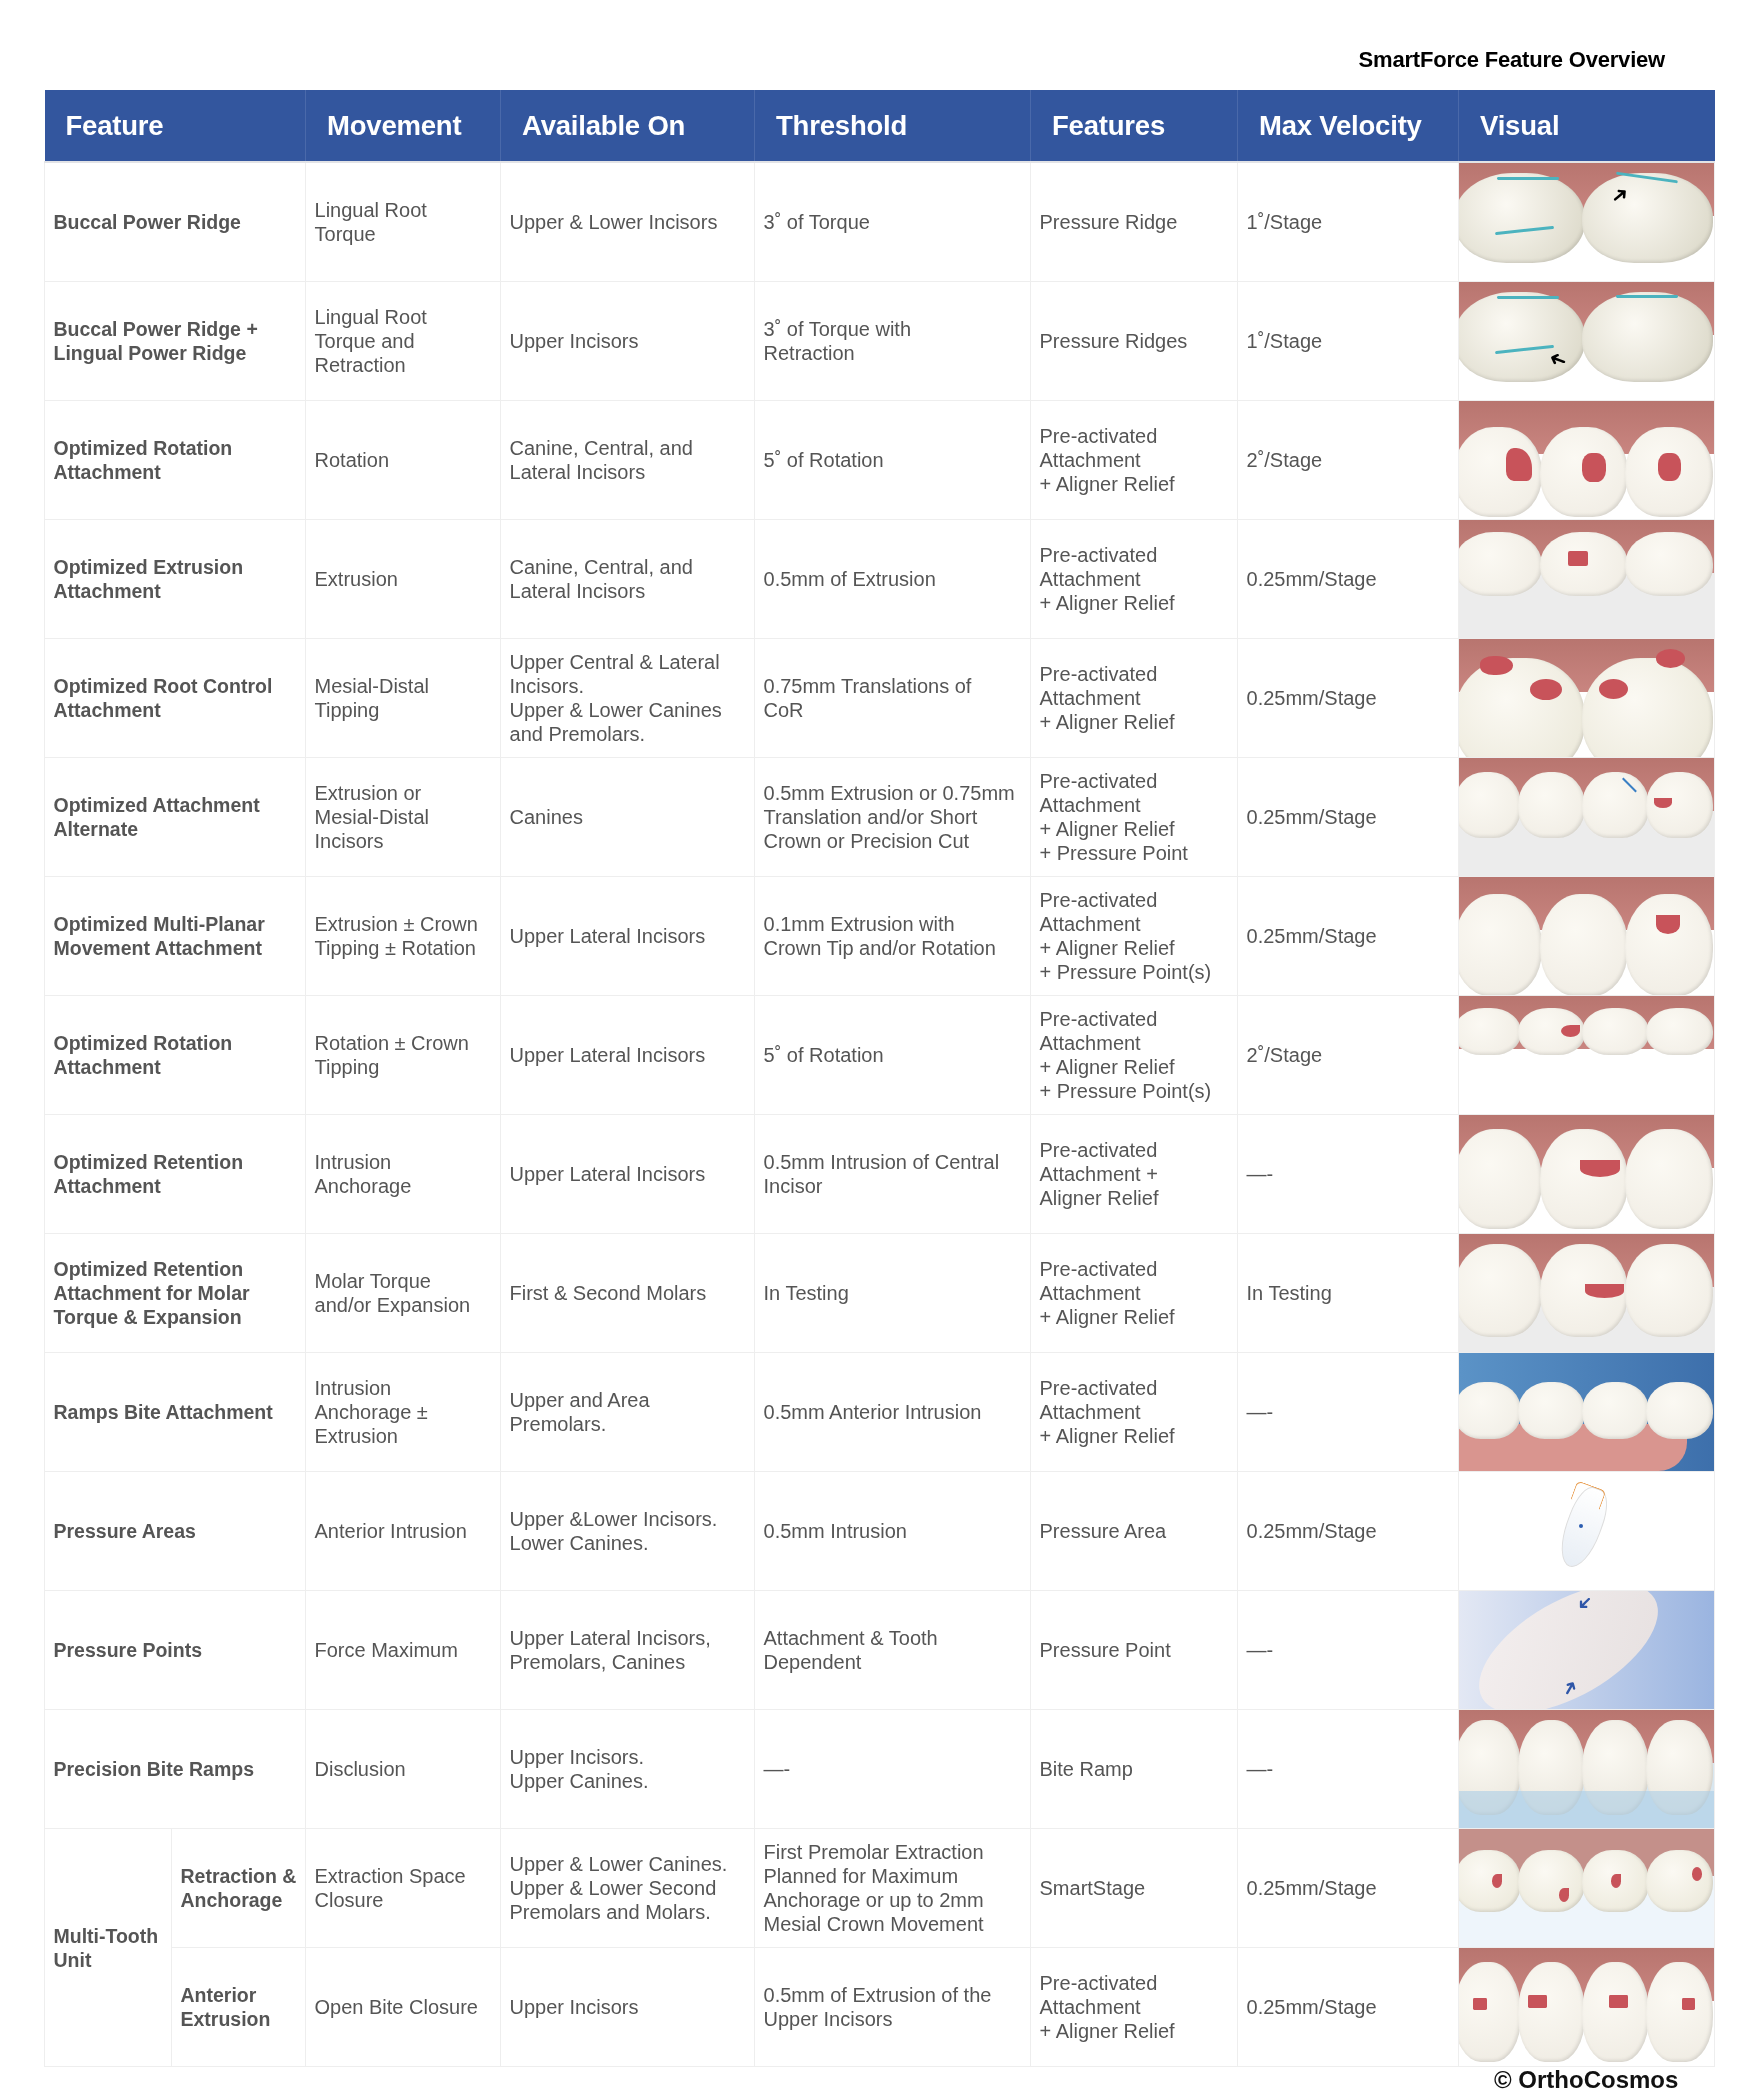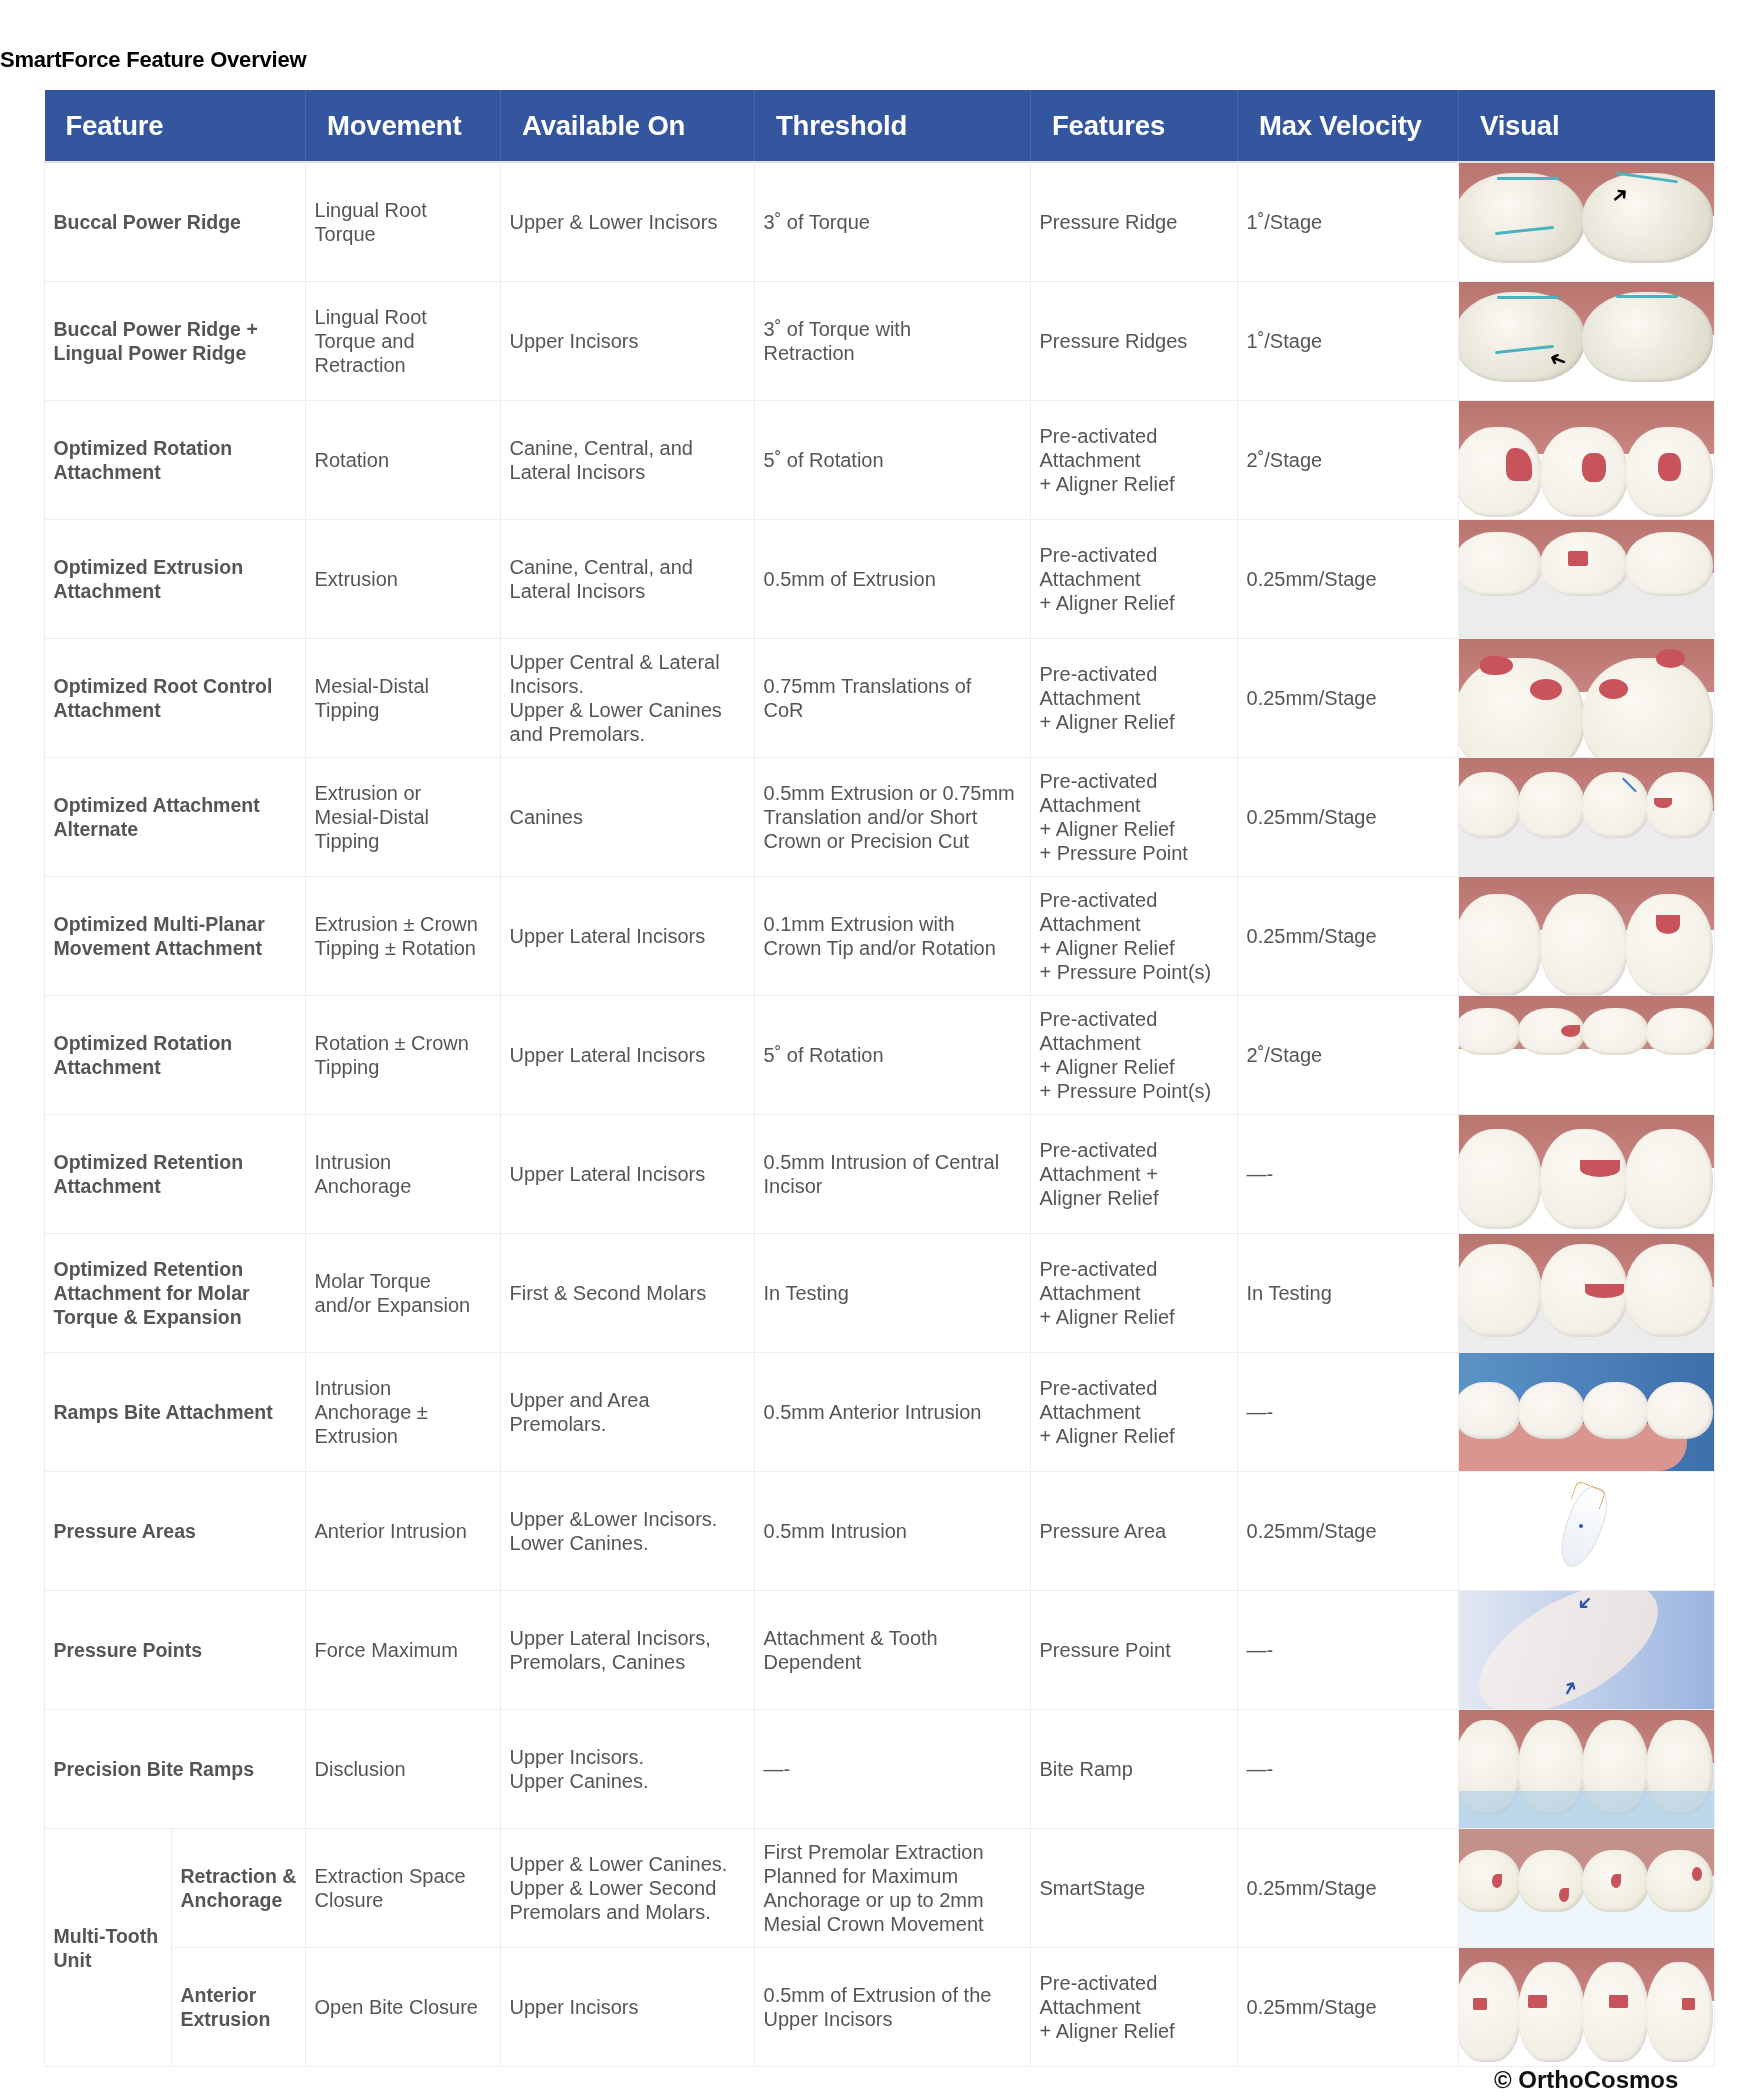--- a/index.html
+++ b/index.html
@@ -1,21 +1,21 @@
 <!DOCTYPE html>
 <html style="font-size:7.6px"><head>
 <meta charset="utf-8">
 <style>
   html, body { margin: 0; padding: 0; background: #ffffff; }
   body {
     width: 1759px; height: 2097px; position: relative; overflow: hidden;
     font-family: "Liberation Sans", "DejaVu Sans", sans-serif;
   }
   .title {
-    position: absolute; top: 47px; left: 0; width: 1665px; text-align: left;
+    position: absolute; top: 47px; left: 0; width: 1665px; text-align: right;
     font-weight: bold; font-size: 22px; color: #000; letter-spacing: -0.2px;
   }
   table.grid {
     position: absolute; top: 90px; left: 44px; width: 1671px;
     border-collapse: collapse; table-layout: fixed;
   }
   .grid th {
     background: #33569e; color: #fff; font-weight: bold; font-size: 27.5px;
     text-align: left; height: 71px; padding: 0 0 0 21px; vertical-align: middle;
     border-right: 0.5px solid #4a69aa; letter-spacing: -0.2px;
@@ -181,21 +181,21 @@
             <div class="attach" style="left:140px;top:40px;width:29px;height:20px;border-radius:50%;"></div>
             <div class="attach" style="left:197px;top:9.5px;width:29px;height:19px;border-radius:50%;"></div>
           </div>
         </td>
   </tr>
       <tr>
     <td colspan="2" class="feat"><span class="ml">Optimized Attachment
 Alternate</span></td>
     <td><span class="ml">Extrusion or
 Mesial-Distal
-Tipping</span></td>
+Incisors</span></td>
         <td><span class="ml">Canines</span></td>
         <td><span class="ml">0.5mm Extrusion or 0.75mm
 Translation and/or Short
 Crown or Precision Cut</span></td>
         <td><span class="ml">Pre-activated
 Attachment
 + Aligner Relief
 + Pressure Point</span></td>
         <td><span class="ml">0.25mm/Stage</span></td>
         <td class="visual">

